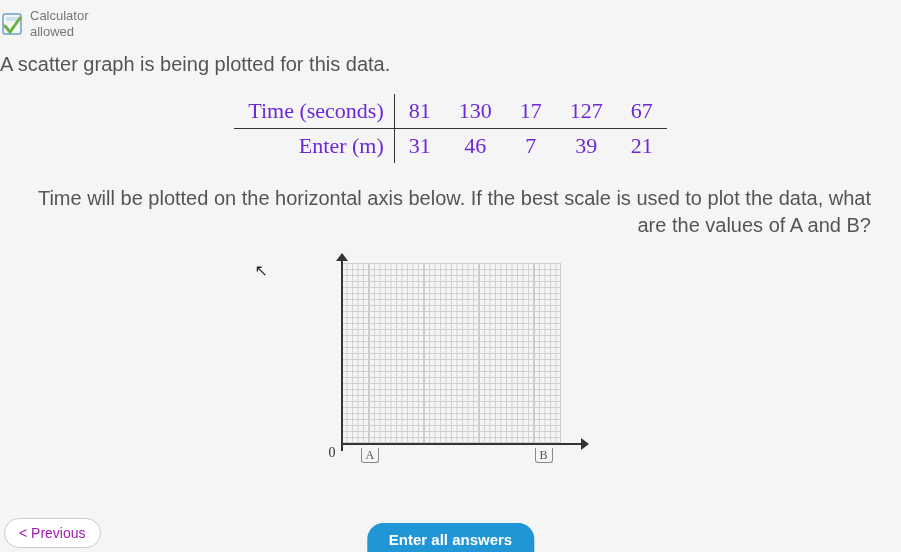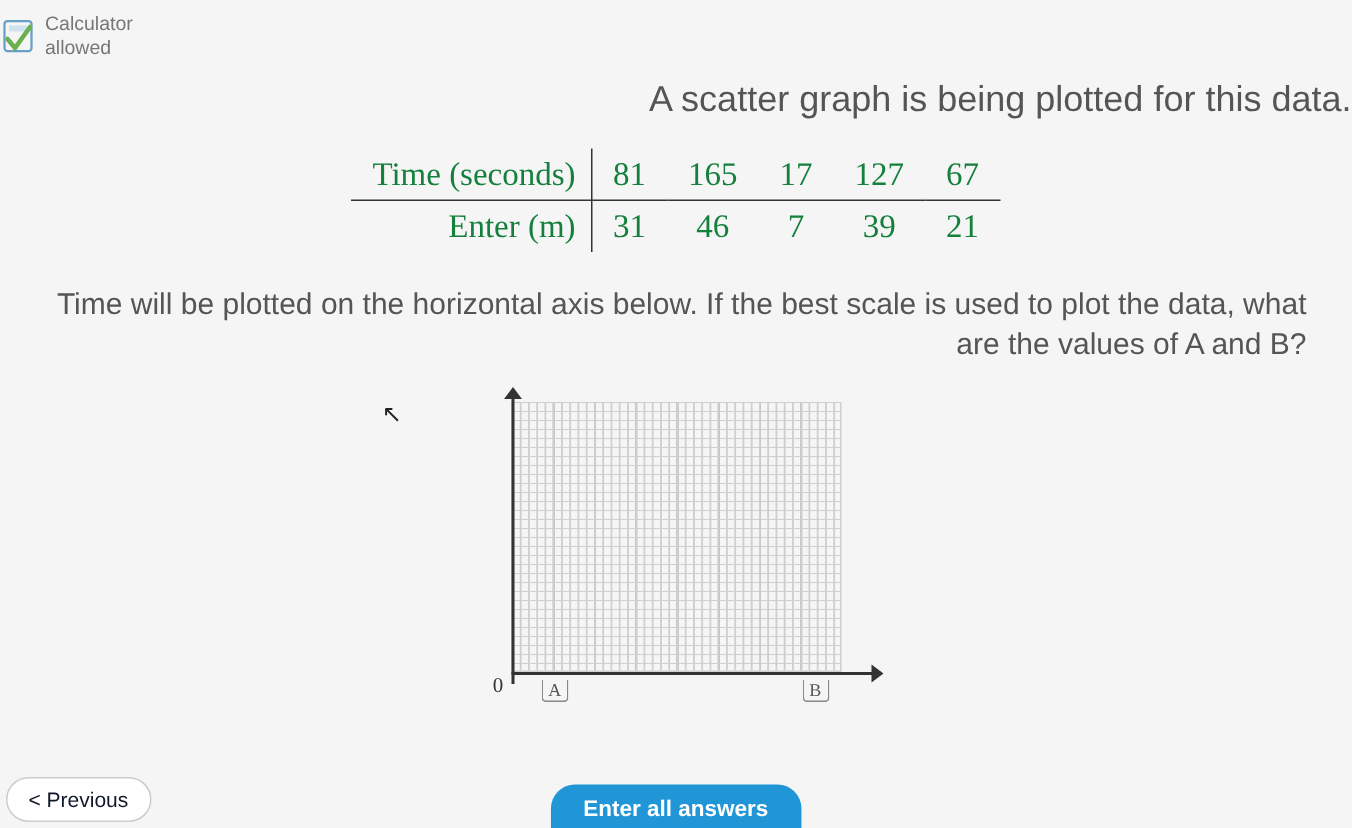--- a/index.html
+++ b/index.html
@@ -18,31 +18,31 @@
       gap: 6px;
       padding-top: 8px;
     }
     .calc-icon-box {
       width: 24px;
       height: 24px;
       position: relative;
     }
     .calc-text { font-size: 13px; color: #777; line-height: 1.2; }
     .intro {
-      text-align: right;
-      font-size: 24px;
+      text-align: left;
+      font-size: 20px;
       color: #555;
       margin-top: 14px;
     }
     .data-table {
       margin: 18px auto 0;
       display: table;
       font-family: "Times New Roman", serif;
       font-size: 22px;
-      color: #15803d;
+      color: #6d28d9;
     }
     .data-row { display: table-row; }
     .cell {
       display: table-cell;
       padding: 4px 14px;
       text-align: center;
       white-space: nowrap;
     }
     .row-label {
       text-align: right;
@@ -130,21 +130,21 @@
     .marker-a { left: 40px; }
     .marker-b { left: 214px; }
     .prev-btn {
       position: absolute;
       left: 4px; bottom: 4px;
       background: #fff;
       border: 1px solid #ccc;
       border-radius: 18px;
       padding: 6px 14px;
       font-size: 14px;
-      color: #0f172a;
+      color: #a21caf;
       text-align: center;
     }
     .enter-btn {
       position: absolute;
       left: 50%;
       transform: translateX(-50%);
       bottom: 0;
       background: #2196d6;
       color: #fff;
       border-radius: 16px 16px 0 0;
@@ -169,21 +169,21 @@
     <div class="calc-text">allowed</div>
   </div>
 </div>
 
 <div class="intro">A scatter graph is being plotted for this data.</div>
 
 <div class="data-table">
   <div class="data-row row1">
     <span class="cell row-label">Time (seconds)</span>
     <span class="cell">81</span>
-    <span class="cell">165</span>
+    <span class="cell">130</span>
     <span class="cell">17</span>
     <span class="cell">127</span>
     <span class="cell">67</span>
   </div>
   <div class="data-row row2">
     <span class="cell row-label">Enter (m)</span>
     <span class="cell">31</span>
     <span class="cell">46</span>
     <span class="cell">7</span>
     <span class="cell">39</span>

